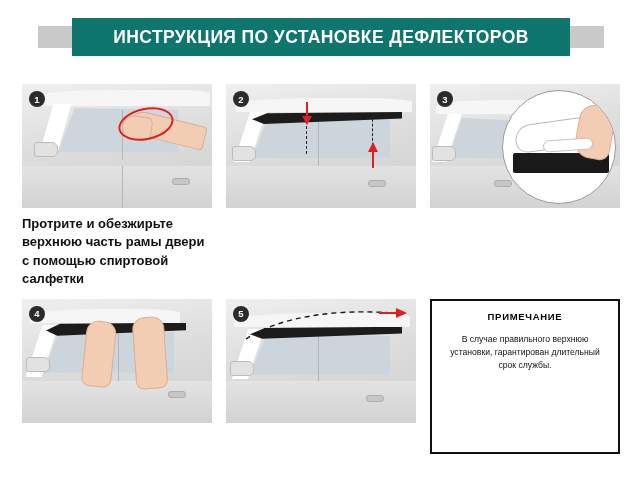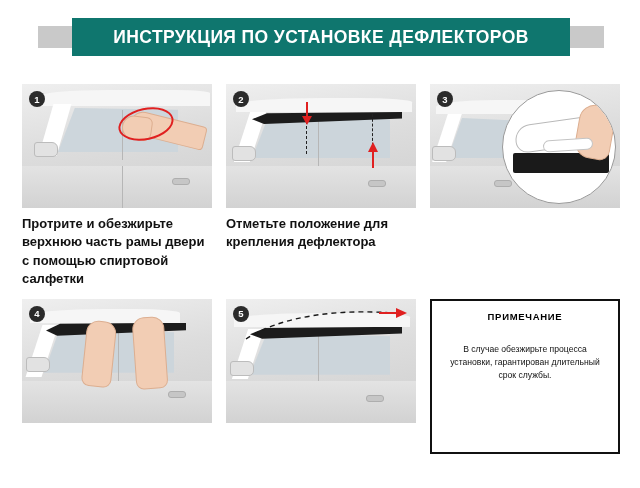--- a/index.html
+++ b/index.html
@@ -179,21 +179,21 @@
     border: 2px solid #111111;
     box-sizing: border-box;
     padding: 10px 9px;
     background: #ffffff;
   }
   .note-title {
     text-align: center;
     font-size: 9.5px;
     font-weight: bold;
     letter-spacing: 0.7px;
-    margin-bottom: 21px;
+    margin-bottom: 11px;
   }
   .note-p {
     font-size: 8.6px;
     line-height: 1.5;
     text-align: center;
     margin: 0 0 9px 0;
     color: #111111;
   }
   .note-p:last-child { margin-bottom: 0; }
 
@@ -272,21 +272,20 @@
           <svg class="arrow-red" style="left:72px;top:16px;" width="18" height="26" viewBox="0 0 18 26">
             <line x1="9" y1="2" x2="9" y2="18" stroke="#e02020" stroke-width="2"></line>
             <polygon points="9,25 4,16 14,16" fill="#e02020"></polygon>
           </svg>
           <svg class="arrow-red" style="left:138px;top:56px;" width="18" height="30" viewBox="0 0 18 30">
             <line x1="9" y1="28" x2="9" y2="10" stroke="#e02020" stroke-width="2"></line>
             <polygon points="9,2 4,12 14,12" fill="#e02020"></polygon>
           </svg>
           <div class="badge">2</div>
         </div>
-        <div class="caption">Отметьте положение для крепления дефлектора</div>
       </div>
 
       <div class="cell">
         <div class="photo">
           <div class="car-body"></div>
           <div class="roof" style="left:6px;top:16px;width:120px;height:14px;border-radius:50% 30% 0 0;background:#f6f6f6;"></div>
           <div class="glass" style="left:18px;top:34px;width:100px;height:40px;clip-path:polygon(14% 0,100% 10%,100% 100%,0 100%);background:#ccd5db;"></div>
           <div class="pillar" style="left:10px;top:30px;width:14px;height:48px;transform:skewX(-18deg);"></div>
           <div class="lower-panel"></div>
           <div class="mirror" style="left:2px;top:62px;"></div>
@@ -343,19 +342,19 @@
             <line x1="1" y1="8" x2="20" y2="8" stroke="#e02020" stroke-width="2"></line>
             <polygon points="29,8 18,3 18,13" fill="#e02020"></polygon>
           </svg>
           <div class="badge">5</div>
         </div>
       </div>
 
       <div class="cell">
         <div class="note-box">
           <div class="note-title">ПРИМЕЧАНИЕ</div>
-          <p class="note-p">В случае обезжирьте процесса установки, гарантирован длительный срок службы.</p>
+          <p class="note-p">В случае правильного верхнюю установки, гарантирован длительный срок службы.</p>
         </div>
       </div>
 
     </div>
   </div>
 </div>
 
 </body></html>

